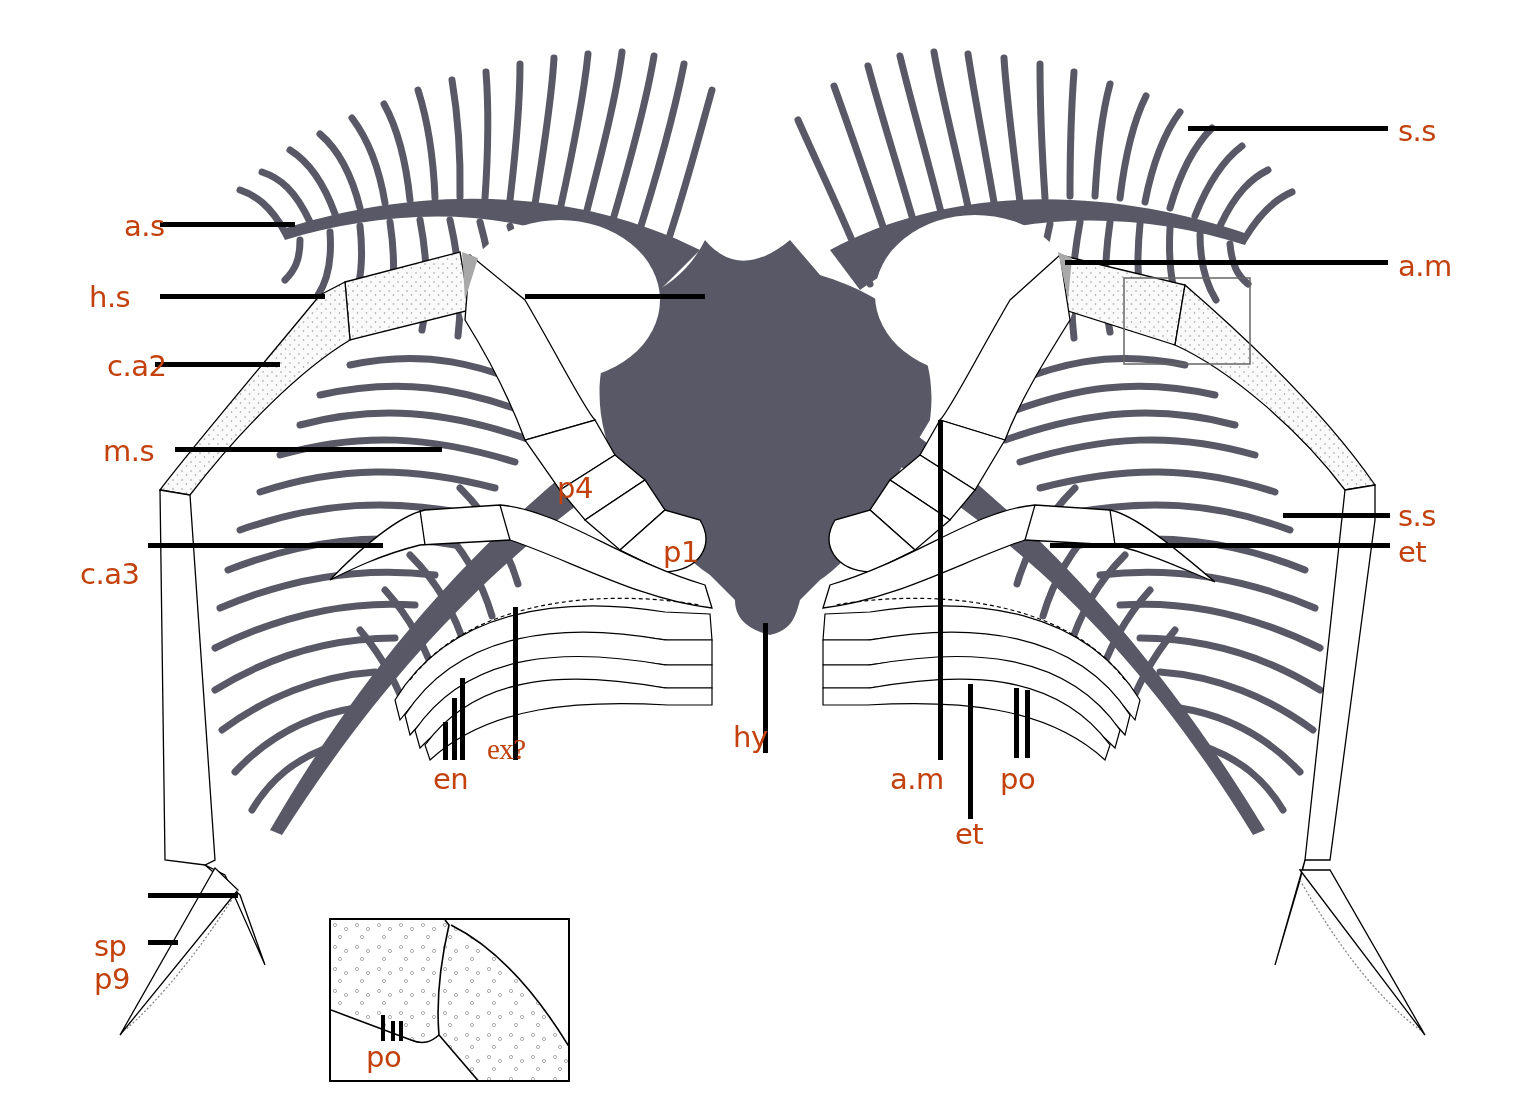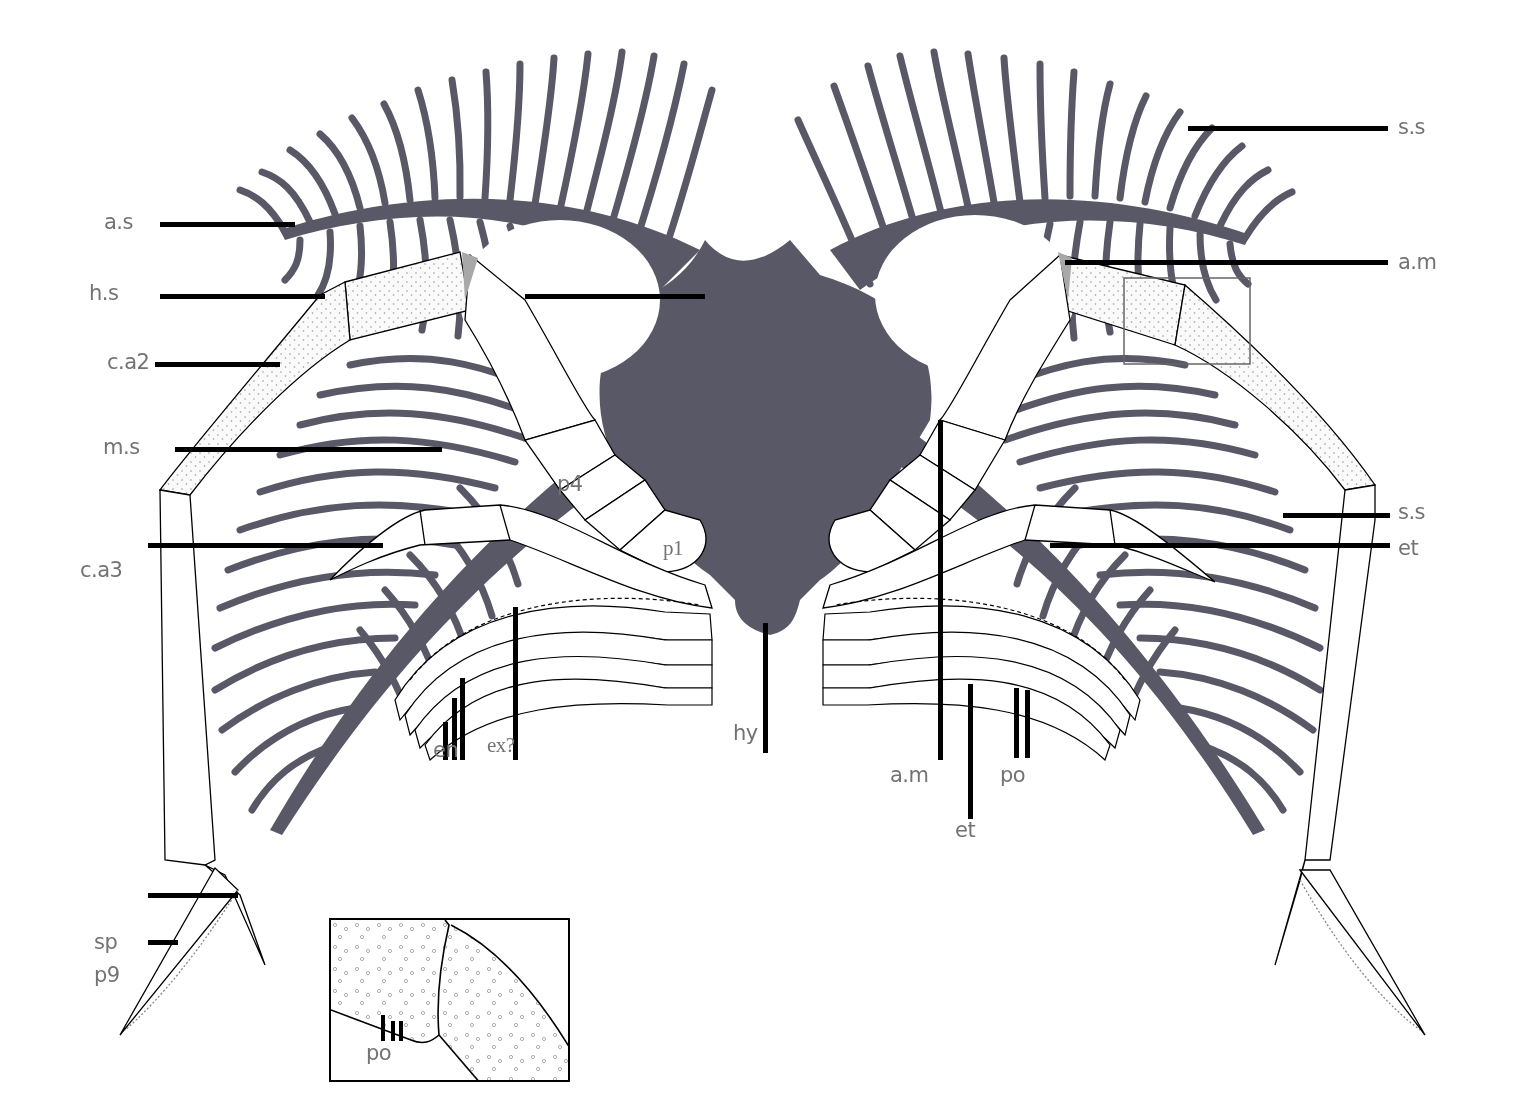--- a/index.html
+++ b/index.html
@@ -1,18 +1,18 @@
 <!DOCTYPE html>
 <html><head>
 <meta charset="utf-8">
 <style>
   html, body { margin: 0; padding: 0; background: #ffffff; }
   body { width: 1536px; height: 1111px; position: relative; overflow: hidden; font-family: "DejaVu Sans", sans-serif; }
   #figure { position: absolute; left: 0; top: 0; width: 1536px; height: 1111px; }
-  .lbl { position: absolute; font-family: "DejaVu Sans", sans-serif; font-size: 21px; color: #737373; line-height: 1; white-space: nowrap; letter-spacing: -0.5px; }
+  .lbl { position: absolute; font-family: "DejaVu Sans", sans-serif; font-size: 29px; color: #c2410c; line-height: 1; white-space: nowrap; letter-spacing: -0.5px; }
   .lead { position: absolute; background: #000; }
   .h { height: 5px; }
   .v { width: 5px; }
   .inset { position: absolute; left: 329px; top: 918px; width: 241px; height: 164px; border: 2px solid #000; box-sizing: border-box; overflow: hidden; background: #fff; }
 </style>
 </head>
 <body>
 
 <svg id="figure" viewBox="0 0 1536 1111" xmlns="http://www.w3.org/2000/svg">
   <defs>
@@ -231,30 +231,30 @@
 <div class="lead v" style="left:443px;top:722px;height:38px;"></div>
 <div class="lead v" style="left:452px;top:698px;height:62px;"></div>
 <div class="lead v" style="left:460px;top:678px;height:82px;"></div>
 <div class="lead v" style="left:513px;top:607px;height:153px;"></div>
 <div class="lead v" style="left:763px;top:623px;height:130px;"></div>
 <div class="lead v" style="left:938px;top:420px;height:340px;"></div>
 <div class="lead v" style="left:968px;top:684px;height:135px;"></div>
 <div class="lead v" style="left:1014px;top:688px;height:70px;"></div>
 <div class="lead v" style="left:1025px;top:690px;height:68px;"></div>
 
-<span class="lbl" style="left:104px;top:212px;">a.s</span>
+<span class="lbl" style="left:124px;top:212px;">a.s</span>
 <span class="lbl" style="left:89px;top:283px;">h.s</span>
 <span class="lbl" style="left:83px;top:352px;margin-left:24px;">c.a2</span>
 <span class="lbl" style="left:103px;top:437px;">m.s</span>
 <span class="lbl" style="left:80px;top:538px;margin-top:22px;">c.a3</span>
 <span class="lbl" style="left:94px;top:932px;">sp</span>
 <span class="lbl" style="left:94px;top:965px;">p9</span>
 <span class="lbl" style="left:550px;top:474px;margin-left:7px;">p4</span>
-<span class="lbl" style="left:663px;top:538px;font-family:Liberation Serif, serif;">p1</span>
-<span class="lbl" style="left:433px;top:740px;">en</span>
+<span class="lbl" style="left:663px;top:538px;">p1</span>
+<span class="lbl" style="left:433px;top:765px;">en</span>
 <span class="lbl" style="left:487px;top:735px;font-family:Liberation Serif, serif;">ex?</span>
 <span class="lbl" style="left:733px;top:723px;">hy</span>
 <span class="lbl" style="left:890px;top:765px;">a.m</span>
 <span class="lbl" style="left:955px;top:820px;">et</span>
 <span class="lbl" style="left:1000px;top:765px;">po</span>
 <span class="lbl" style="left:1398px;top:117px;">s.s</span>
 <span class="lbl" style="left:1398px;top:252px;">a.m</span>
 <span class="lbl" style="left:1398px;top:502px;">s.s</span>
 <span class="lbl" style="left:1398px;top:538px;">et</span>
 <span class="lbl" style="left:366px;top:1043px;">po</span>

